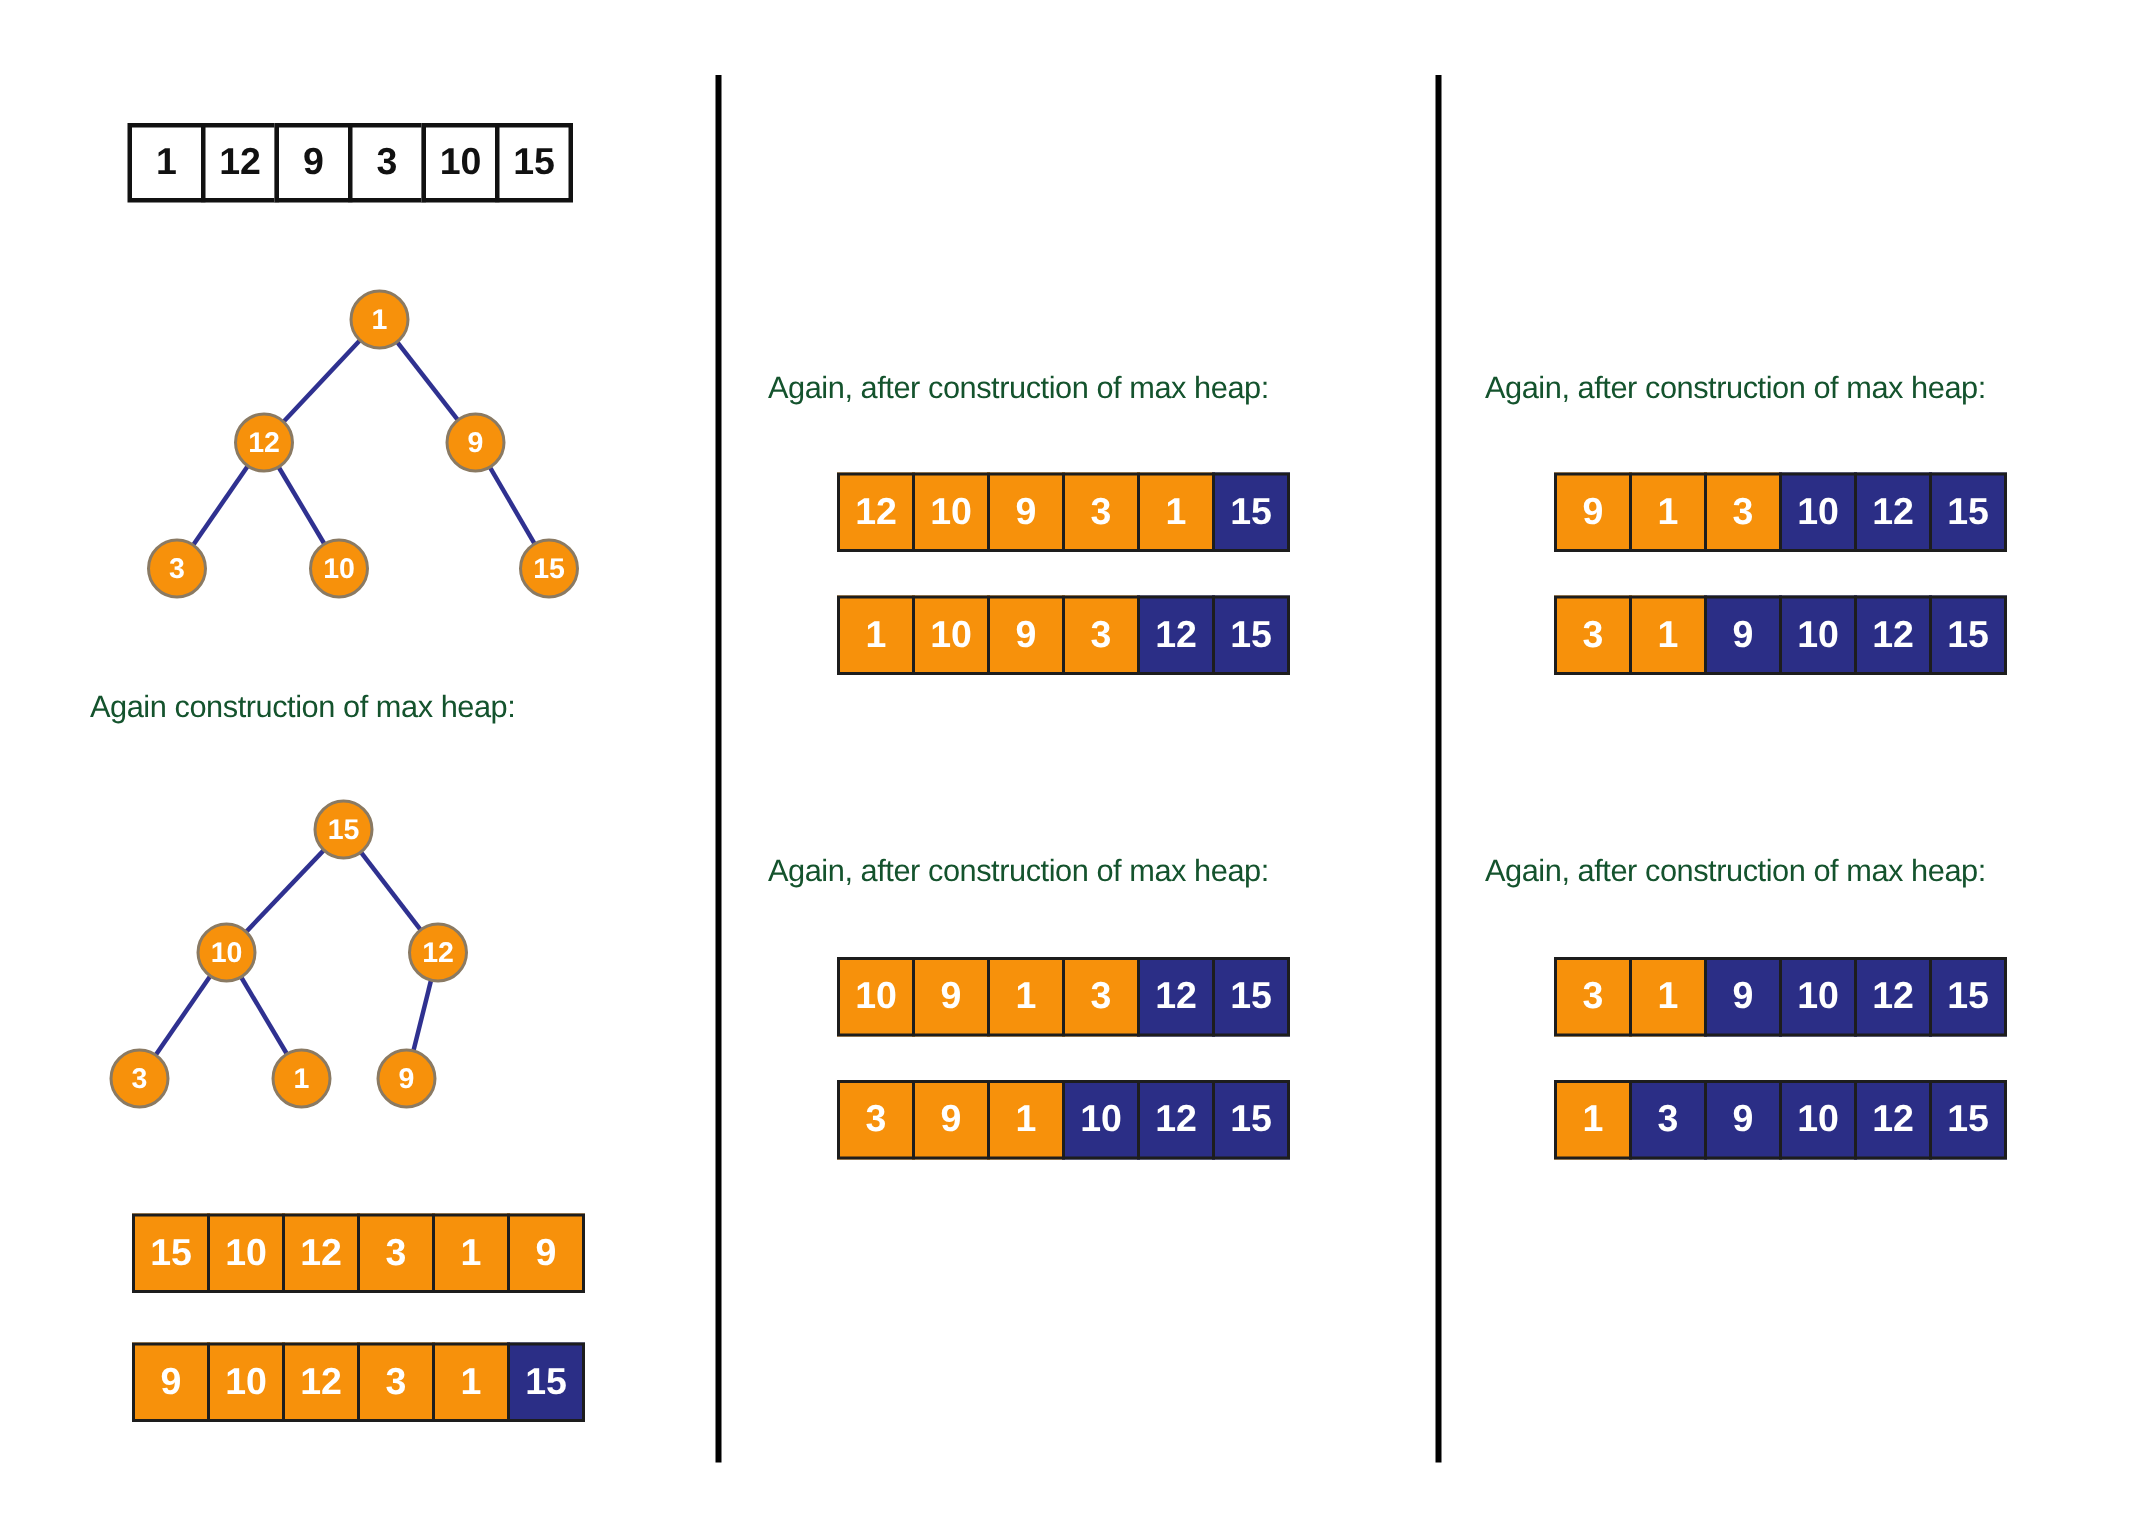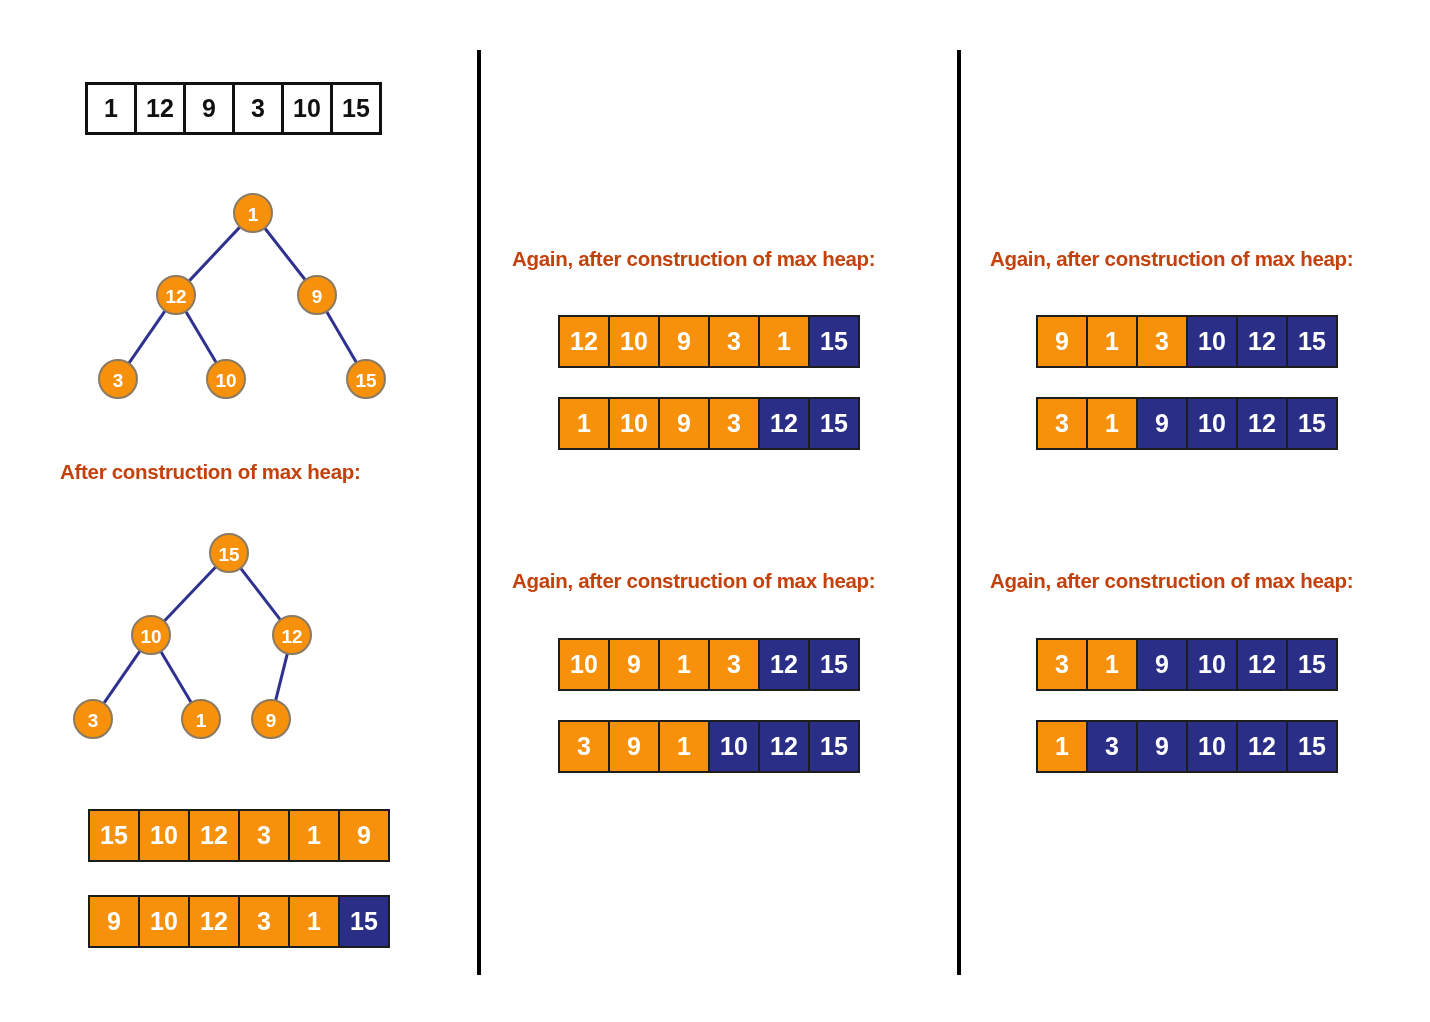--- a/index.html
+++ b/index.html
@@ -23,22 +23,22 @@
     top: 50px;
     height: 925px;
   }
   #divider-1 { left: 477px; }
   #divider-2 { left: 957px; }
 
   
   .heading {
     position: absolute;
     font-size: 20.5px;
-    font-weight: bold;
-    color: #c2410c;
+    font-weight: normal;
+    color: #14532d;
     letter-spacing: -0.3px;
     white-space: nowrap;
   }
 
   
   .array-row {
     position: absolute;
     display: flex;
   }
   .cell {
@@ -135,21 +135,21 @@
         <circle cx="148" cy="199" r="19" class="node-circle"></circle>
         <text x="148" y="200" class="node-label">10</text>
       </g>
       <g>
         <circle cx="288" cy="199" r="19" class="node-circle"></circle>
         <text x="288" y="200" class="node-label">15</text>
       </g>
     </svg>
   </div>
 
-<div class="heading" id="heading-left" style="left:60px; top:460px;">After construction of max heap:</div>
+<div class="heading" id="heading-left" style="left:60px; top:460px;">Again construction of max heap:</div>
 
 <div class="tree" id="tree-maxheap" style="left:60px; top:520px;">
     <svg width="340" height="240">
       <line x1="155.90493844604725" y1="46.76660317210417" x2="104.09506155395275" y2="101.23339682789583" class="edge"></line>
       <line x1="180.57562281203016" y1="48.06668366010275" x2="220.42437718796984" y2="99.93331633989726" class="edge"></line>
       <line x1="80.2043763754298" y1="130.6350411114465" x2="43.7956236245702" y2="183.3649588885535" class="edge"></line>
       <line x1="100.71819333558597" y1="131.32656480378444" x2="131.28180666441403" y2="182.67343519621556" class="edge"></line>
       <line x1="227.39182312430967" y1="133.4327075027613" x2="215.60817687569033" y2="180.5672924972387" class="edge"></line>
       <g>
         <circle cx="169" cy="33" r="19" class="node-circle"></circle>

